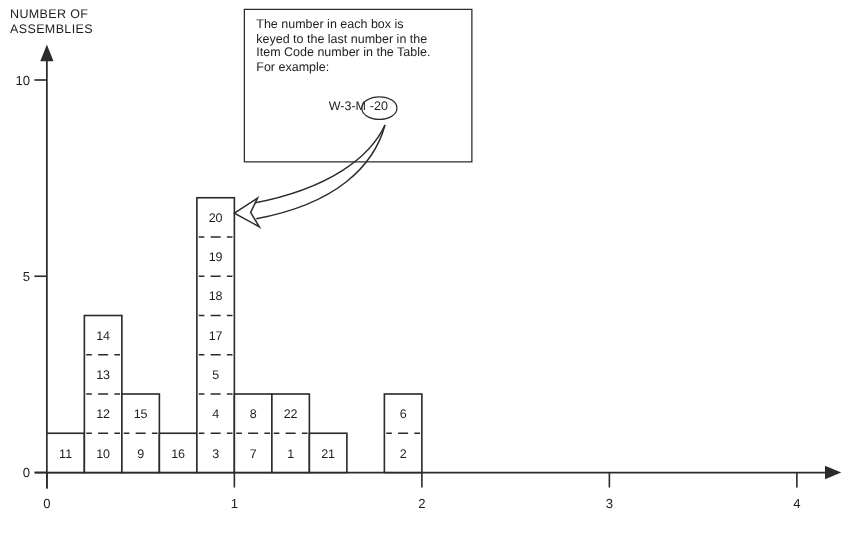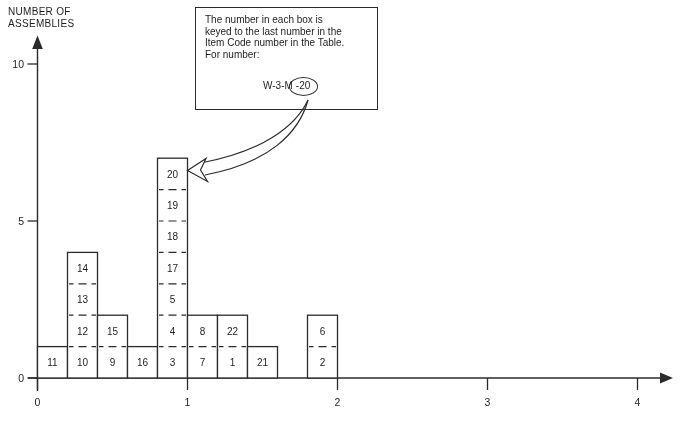--- a/index.html
+++ b/index.html
@@ -6,21 +6,21 @@
   #stage{
     position:relative;width:680px;height:435px;background:#ffffff;
     font-family:"Liberation Sans",sans-serif;color:#1e1e1e;overflow:hidden;
   }
   #chart-svg{position:absolute;left:0;top:0;}
   .ylab{
     position:absolute;left:8px;font-size:10px;letter-spacing:.3px;color:#1e1e1e;
   }
   #ylab1{top:6px;} #ylab2{top:18px;}
   #note-box{
-    position:absolute;left:195px;top:7px;width:183px;height:103px;
+    position:absolute;left:195px;top:7px;width:183px;height:123px;
     border:1.4px solid #2b2b2b;box-sizing:border-box;background:transparent;
     padding:6px 7px 0 9px;font-size:10px;line-height:11.6px;
   }
   .note-line{white-space:nowrap;}
   #note-example{margin-top:20px;padding-left:58px;white-space:nowrap;font-size:10px;}
   #circled{
     display:inline-block;border:1.3px solid #2b2b2b;border-radius:50%;
     padding:2px 7px 3px 6px;margin:-3px -2px -4px -4px;
   }
   #xaxis-title{
@@ -103,17 +103,17 @@
       <polygon points="187.5,170.5 206,158.5 200.5,170 207.5,181.5" fill="#ffffff" stroke="#2b2b2b" stroke-width="1.2"></polygon>
     </svg>
 
   <div class="ylab" id="ylab1">NUMBER OF</div>
   <div class="ylab" id="ylab2">ASSEMBLIES</div>
 
   <div id="note-box">
     <div class="note-line">The number in each box is</div>
     <div class="note-line">keyed to the last number in the</div>
     <div class="note-line">Item Code number in the Table.</div>
-    <div class="note-line">For number:</div>
+    <div class="note-line">For example:</div>
     <div id="note-example"><span>W-3-M</span><span id="circled">-20</span></div>
   </div>
 
 </div>
 
 </body></html>

